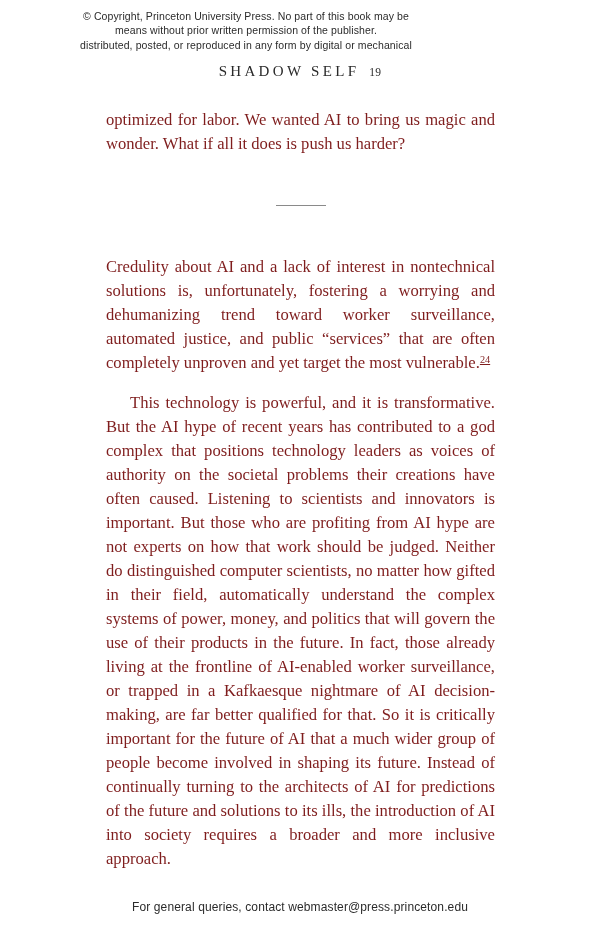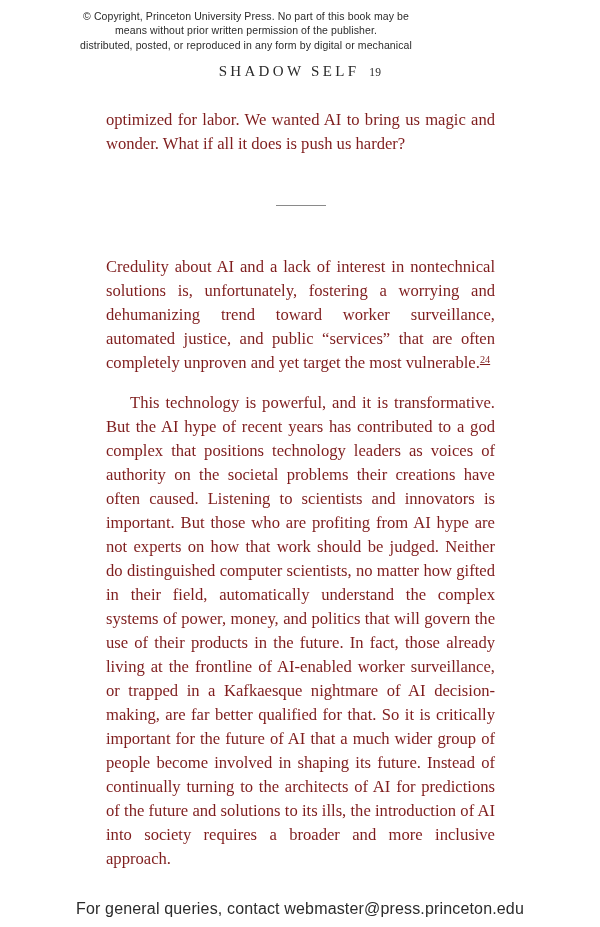--- a/index.html
+++ b/index.html
@@ -105,21 +105,21 @@
   .gap-after-divider  { height: 22px; }
 
   
   .page-footer {
     position: absolute;
     left: 0;
     top: 900px;
     width: 600px;
     text-align: center;
     font-family: "Liberation Sans", sans-serif;
-    font-size: 16px;
+    font-size: 12px;
     color: #2b2b2b;
     letter-spacing: 0.01em;
   }
 </style>
 </head>
 <body>
 
 <div class="copyright-notice">
   <span class="cline">© Copyright, Princeton University Press. No part of this book may be</span>
   <span class="cline">means without prior written permission of the publisher.</span>

